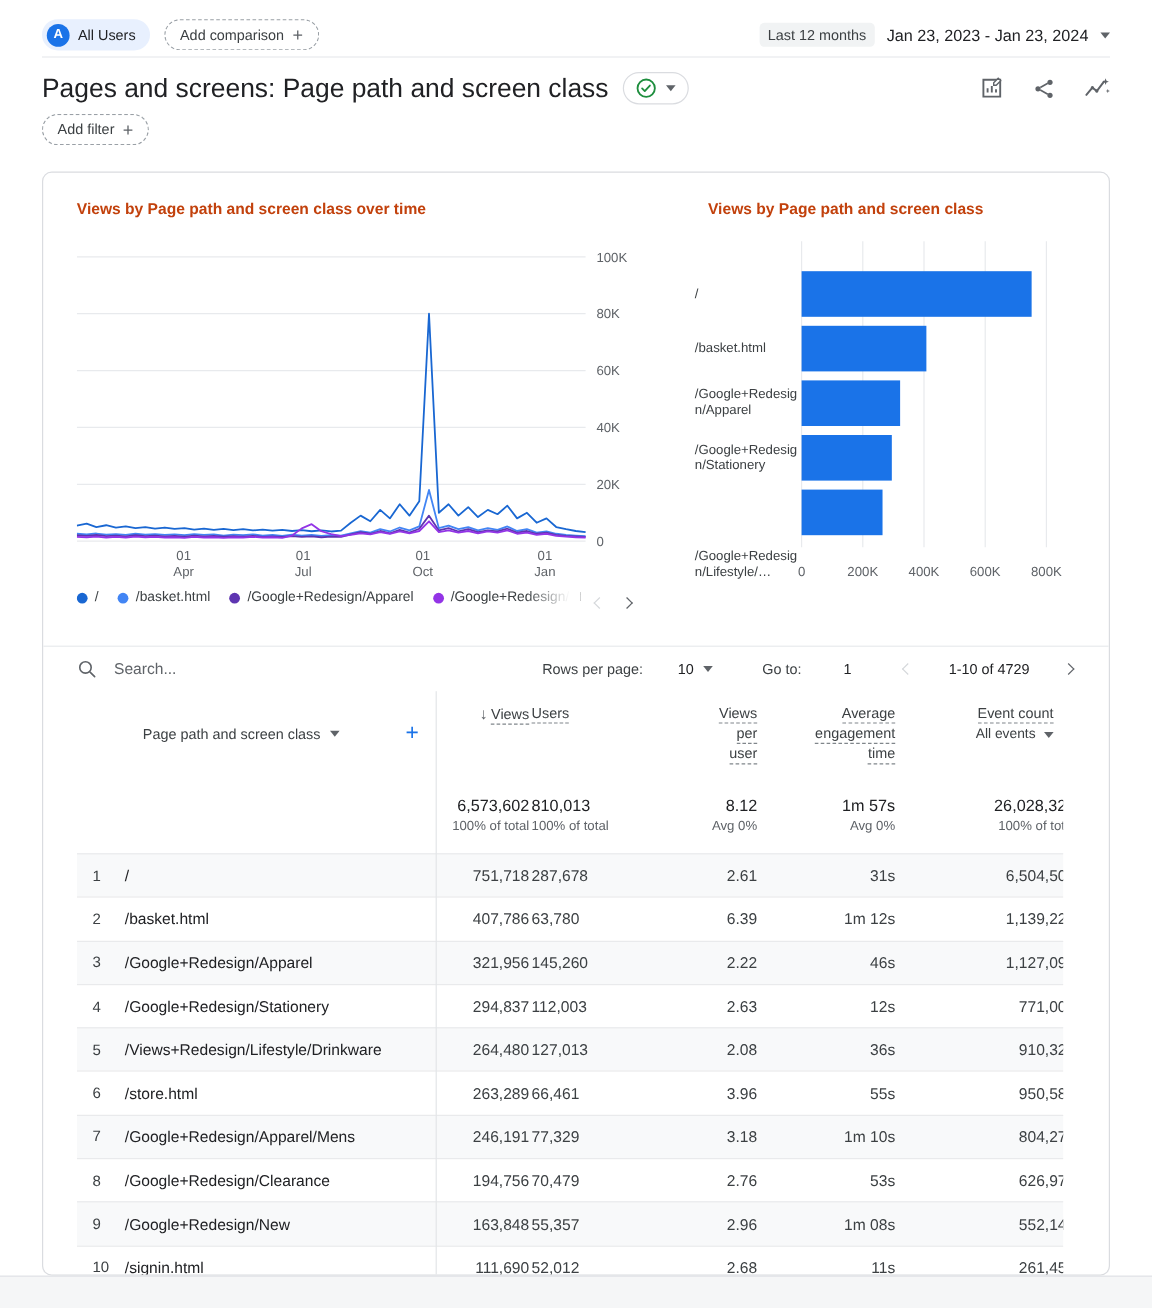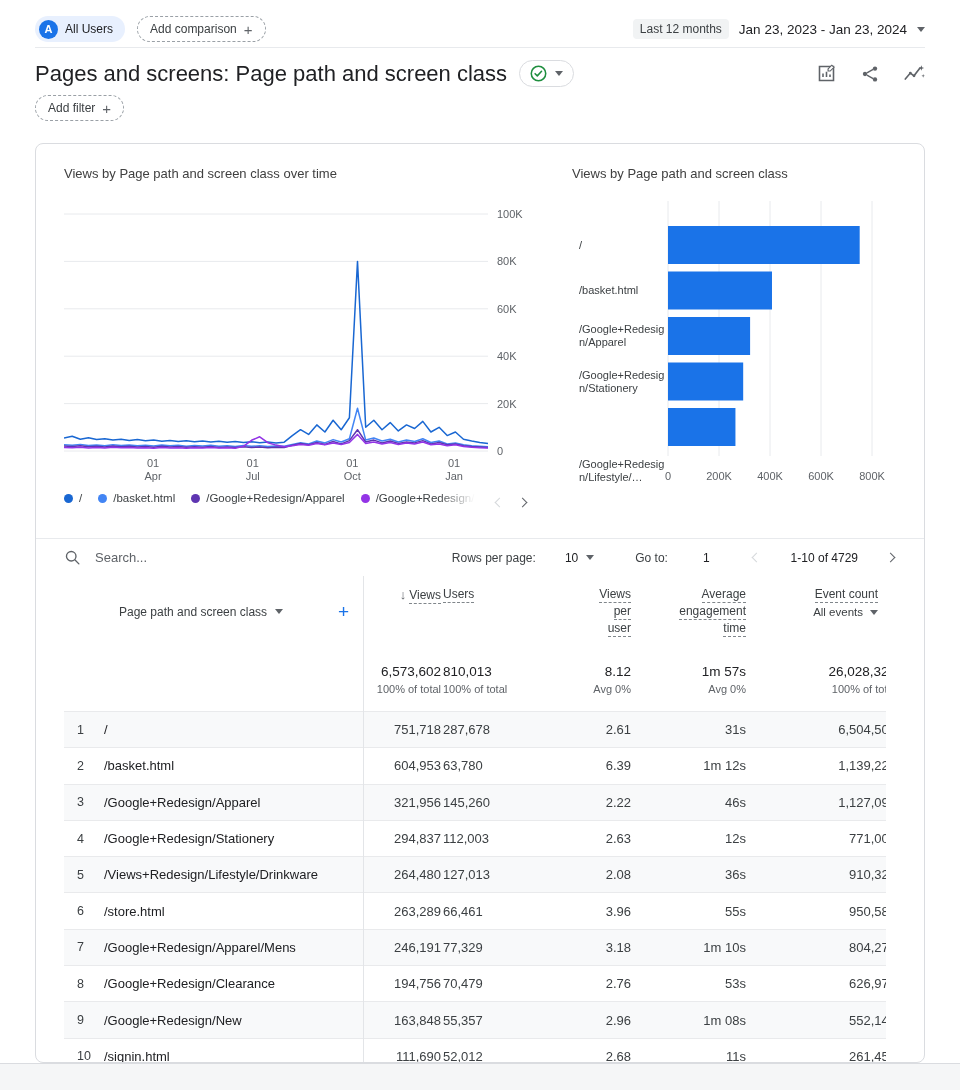--- a/index.html
+++ b/index.html
@@ -23,23 +23,23 @@
   
   .title-row { position:absolute; left:35px; top:60px; right:35px; display:flex; align-items:center; }
   .page-title { font-size:22px; font-weight:400; color:#202124; letter-spacing:0; }
   .check-pill { display:flex; align-items:center; gap:8px; border:1px solid #dadce0; border-radius:14px; height:27px; padding:0 10px; margin-left:12px; cursor:pointer; background:#fff; }
   .title-icons { margin-left:auto; display:flex; align-items:center; gap:22px; }
   .icon-btn { width:22px; height:22px; cursor:pointer; display:flex; align-items:center; justify-content:center; }
   .addfilter-row { position:absolute; left:35px; top:95px; }
 
   
   .card { position:absolute; left:35px; top:143px; width:890px; height:920px; border:1px solid #dadce0; border-radius:8px; background:#fff; overflow:hidden; }
-  .chart-title { position:absolute; font-size:13px; font-weight:400; color:#404040; }
+  .chart-title { position:absolute; font-size:13px; font-weight:700; color:#c2410c; }
   #line-title { left:28px; top:22px; }
-  #bar-title { left:536px; top:22px; }
+  #bar-title { left:554px; top:22px; }
   #line-svg { position:absolute; left:28px; top:52px; }
   #bar-svg  { position:absolute; left:543px; top:52px; }
   .axis-label { font-size:11px; fill:#5f6368; font-family:"Liberation Sans",sans-serif; }
   #bar-labels { position:absolute; left:543px; top:52px; width:86px; height:300px; }
   #bar-labels .bar-cat { position:absolute; left:0; width:86px; display:flex; align-items:center; font-size:11px; color:#3c4043; line-height:13px; word-break:break-all; }
 
   
   .legend-row { position:absolute; left:28px; top:348px; width:484px; height:20px; display:flex; align-items:center; }
   .legend-clip { position:relative; width:420px; height:20px; overflow:hidden; }
   .legend-items { display:flex; align-items:center; gap:16px; white-space:nowrap; }
@@ -336,21 +336,21 @@
             <div class="col-path cell-path">/</div>
             <div class="col-views">751,718</div>
             <div class="col-users">287,678</div>
             <div class="col-vpu">2.61</div>
             <div class="col-aet">31s</div>
             <div class="col-ec">6,504,501</div>
           </div>
           <div class="t-row t-body-row">
             <div class="col-rank cell-rank">2</div>
             <div class="col-path cell-path">/basket.html</div>
-            <div class="col-views">604,953</div>
+            <div class="col-views">407,786</div>
             <div class="col-users">63,780</div>
             <div class="col-vpu">6.39</div>
             <div class="col-aet">1m 12s</div>
             <div class="col-ec">1,139,229</div>
           </div>
           <div class="t-row t-body-row alt">
             <div class="col-rank cell-rank">3</div>
             <div class="col-path cell-path">/Google+Redesign/Apparel</div>
             <div class="col-views">321,956</div>
             <div class="col-users">145,260</div>

